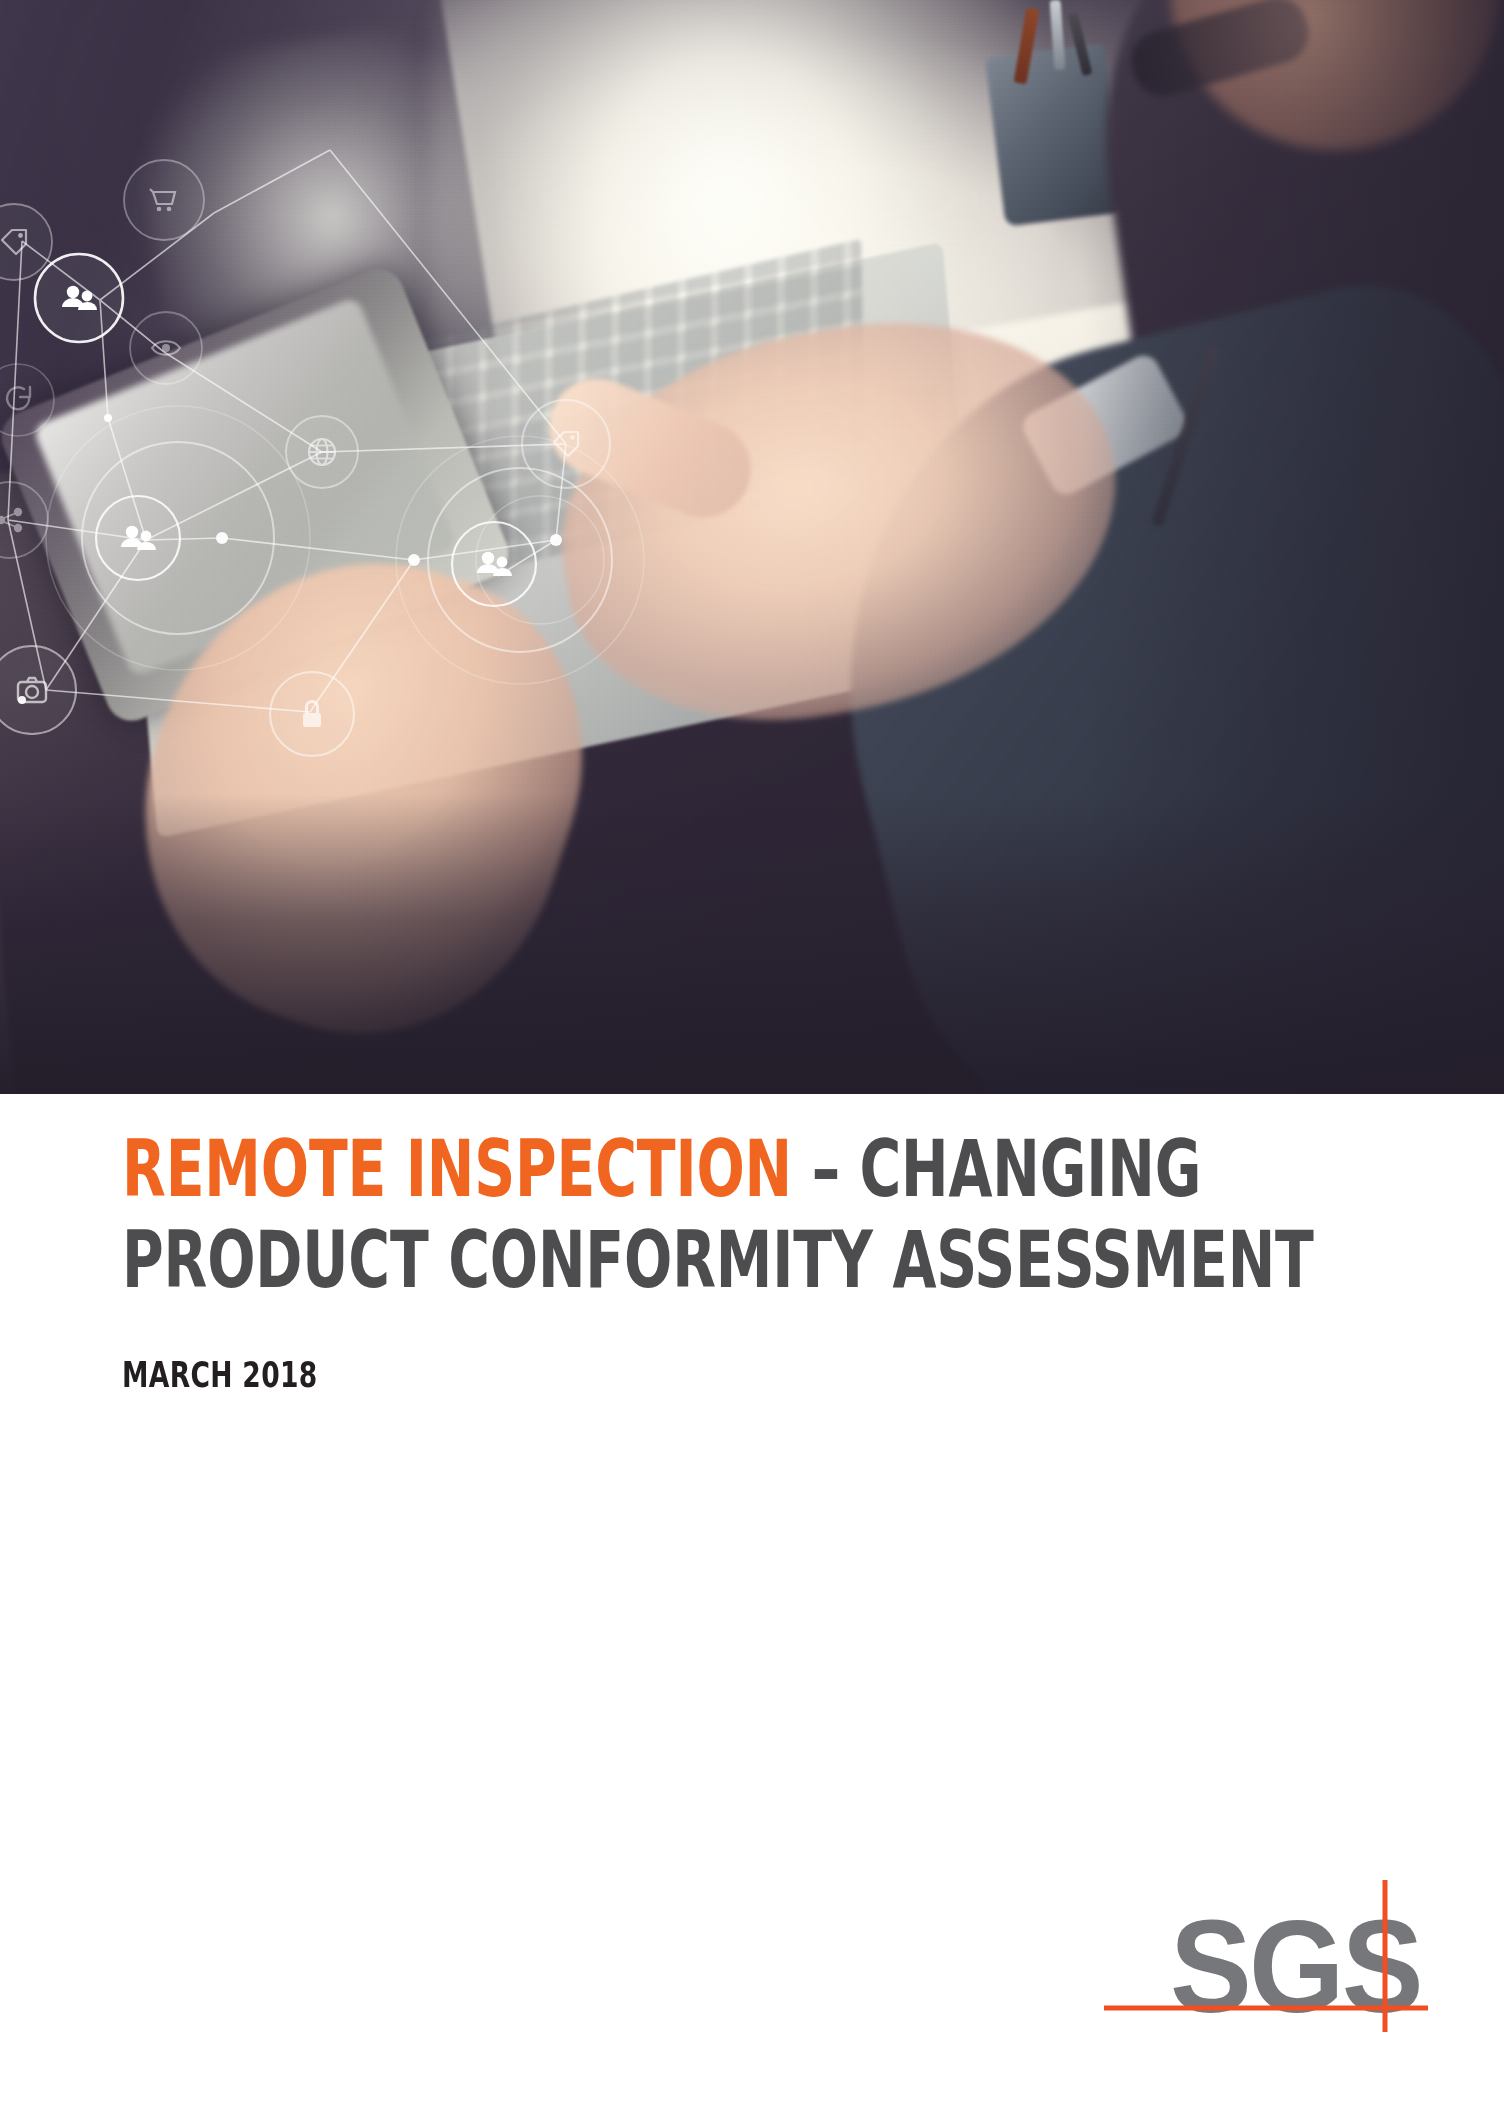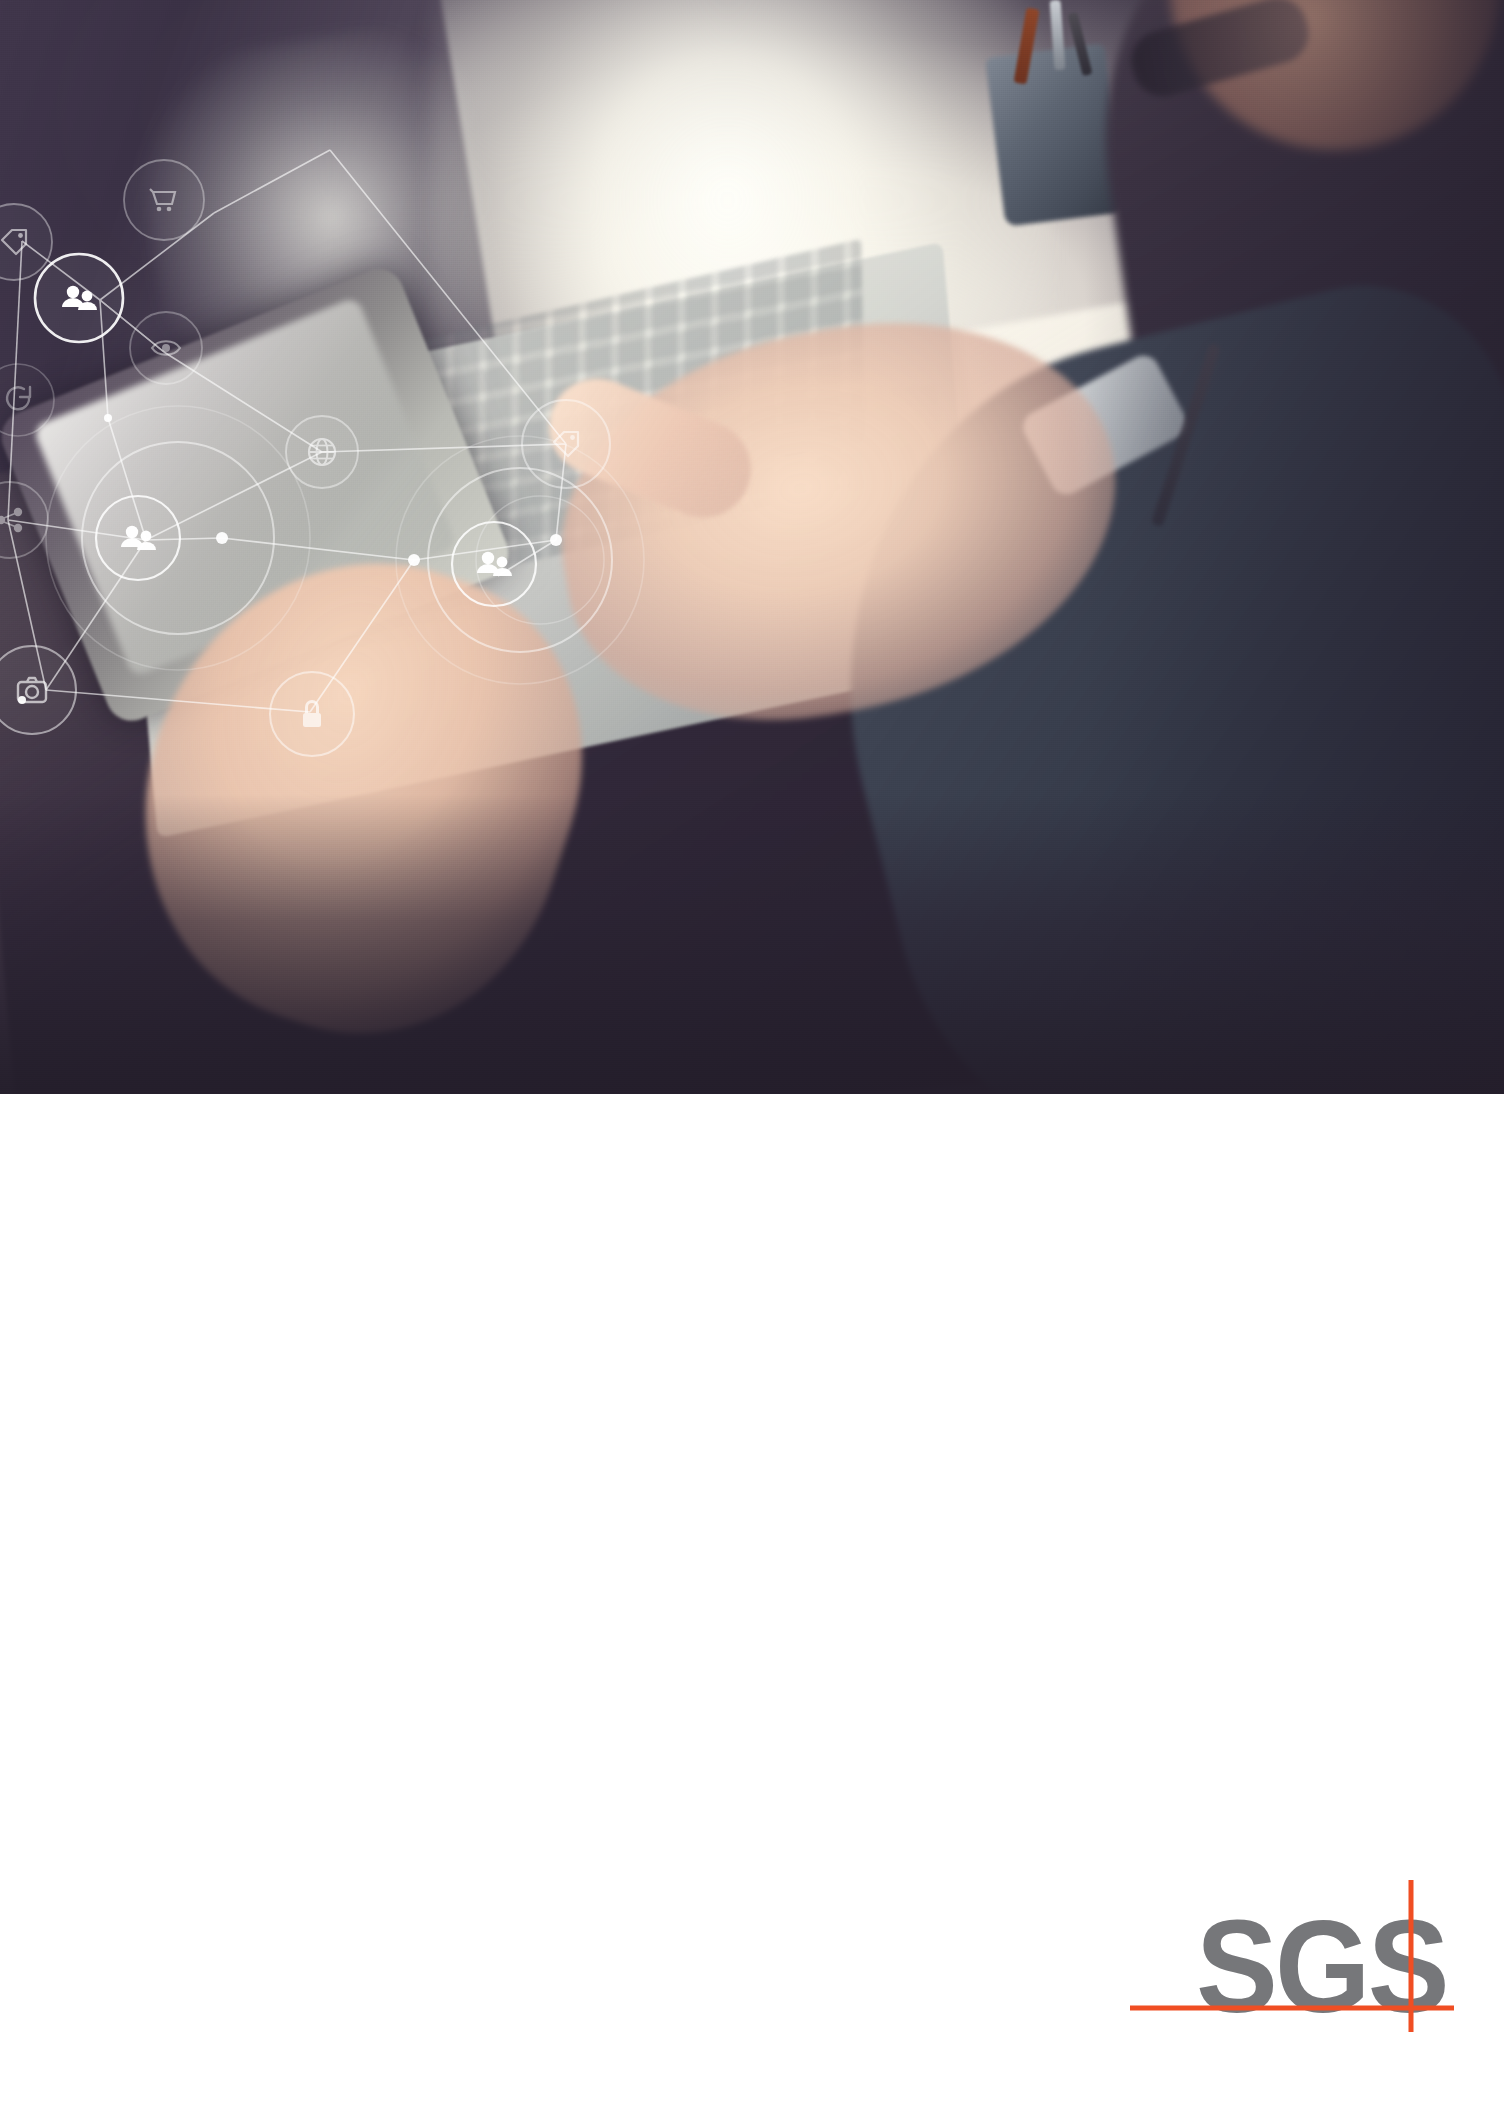--- a/index.html
+++ b/index.html
@@ -297,21 +297,21 @@
     color:#231f20;
     transform:scaleX(0.82);
     transform-origin:left center;
     margin:48px 0 0 0;
     white-space:nowrap;
   }
 
   
   .logo{
     position:absolute;
-    left:1122px;top:1866px;
+    left:1096px;top:1866px;
     width:350px;height:176px;
   }
   .logo svg{display:block;}
 </style>
 </head>
 <body>
 
 <div class="page">
 
   <div class="hero">
@@ -485,20 +485,25 @@
           <g transform="translate(312,714)" opacity="0.72">
             <circle r="42" fill="rgba(255,255,255,0.08)" stroke="#ffffff" stroke-width="2" opacity="0.72"></circle>
             <use href="#ic-lock" opacity="0.95"></use>
           </g>
           <g transform="translate(322,452)" opacity="0.0"></g>
         </g>
       </svg>
     </div>
   </div>
 
+  <div class="titleblock">
+    <div class="title-line"><span class="t-orange">REMOTE INSPECTION</span><span class="t-dash"> – </span><span class="t-dark">CHANGING</span></div>
+    <div class="title-line t-dark">PRODUCT CONFORMITY ASSESSMENT</div>
+    <div class="date-line">MARCH 2018</div>
+  </div>
 
   <div class="logo">
     <svg viewBox="0 0 350 176" xmlns="http://www.w3.org/2000/svg">
       <text x="74" y="146" font-family="&quot;Liberation Sans&quot;, sans-serif" font-weight="700" font-size="132" letter-spacing="-3" transform="scale(0.93,1)" transform-origin="74 146" fill="#76777a">SGS</text>
       <line x1="8" y1="142" x2="332" y2="142" stroke="#f04e23" stroke-width="5"></line>
       <line x1="289" y1="14" x2="289" y2="166" stroke="#f04e23" stroke-width="5"></line>
     </svg>
   </div>
 
 </div>

